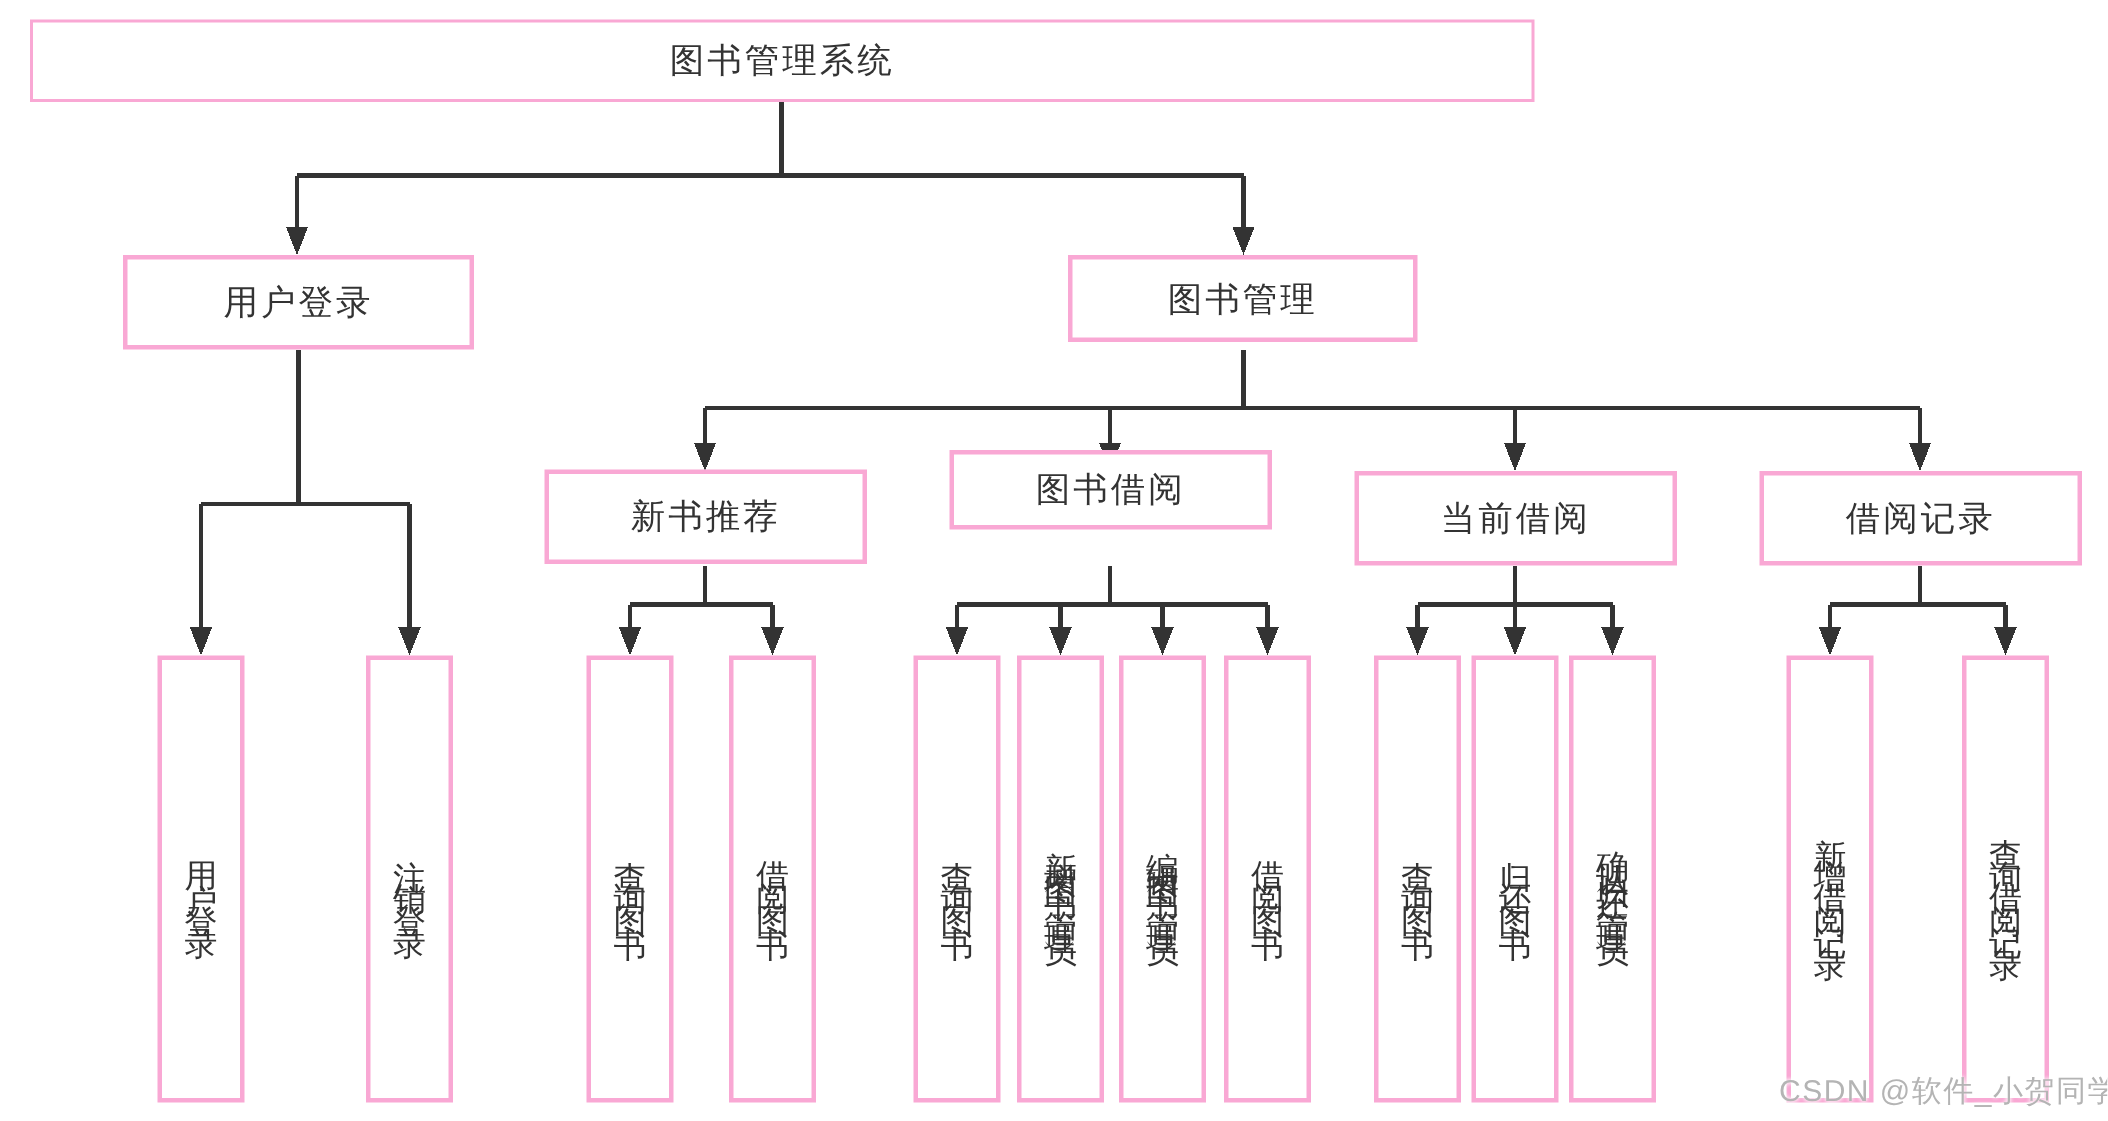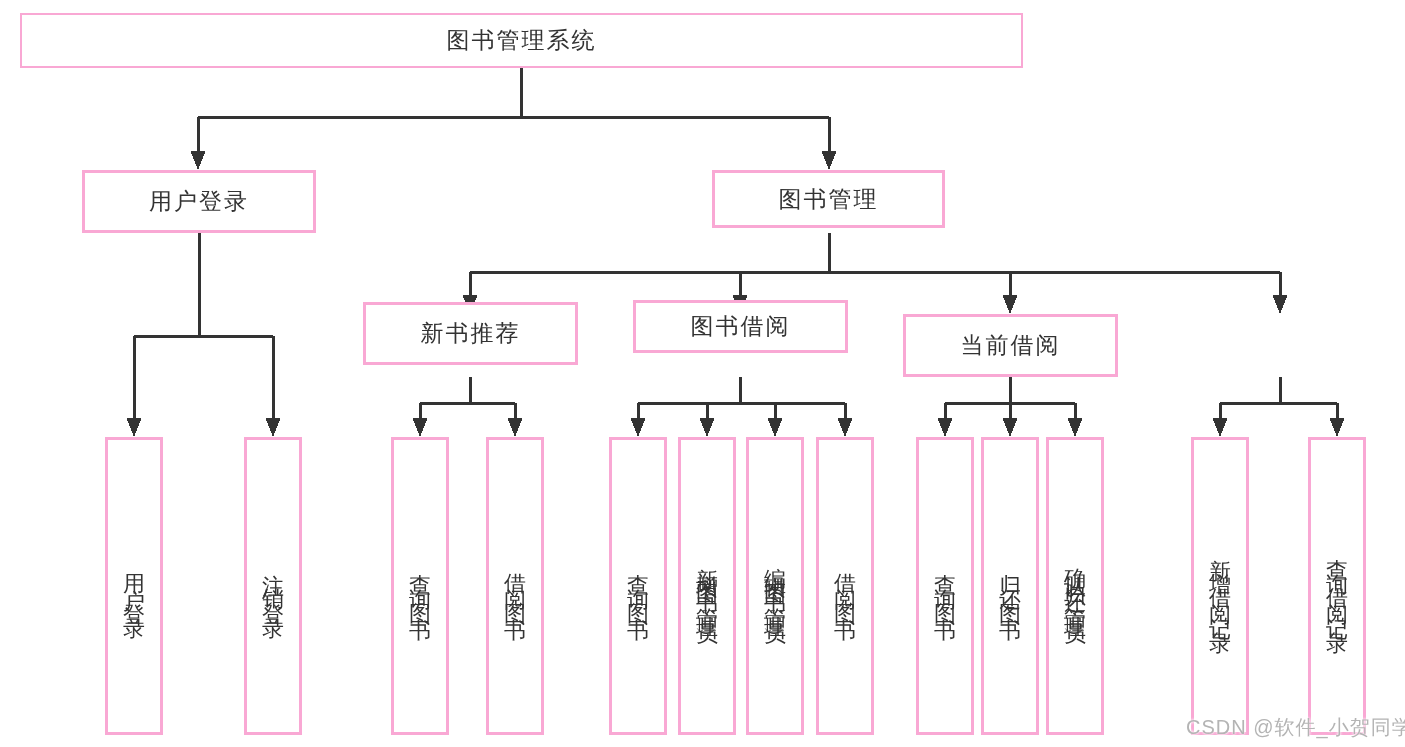--- a/index.html
+++ b/index.html
@@ -106,23 +106,24 @@
       <polygon points="1212.5,418 1227.5,418 1220,437"></polygon>
       <polygon points="1329.5,418 1344.5,418 1337,437"></polygon>
     </g>
   </svg>
 
   <div class="node root h" style="left:20px; top:13px; width:1003px; height:55px;">图书管理系统</div>
 
   <div class="node h" style="left:82px; top:170px; width:234px; height:63px;">用户登录</div>
   <div class="node h" style="left:712px; top:170px; width:233px; height:58px;">图书管理</div>
 
-  <div class="node h" style="left:363px; top:302px; width:215px; height:63px;">新书推荐</div>
+  <div class="node h" style="left:363px; top:313px; width:215px; height:63px;">新书推荐</div>
   <div class="node h" style="left:633px; top:300px; width:215px; height:53px;">图书借阅</div>
   <div class="node h" style="left:903px; top:314px; width:215px; height:63px;text-align:center;">当前借阅</div>
+  <div class="node h" style="left:1173px; top:314px; width:215px; height:63px;">借阅记录</div>
 
   <div class="node v" style="left:105px; top:437px; width:58px; height:298px;">用户登录</div>
   <div class="node v" style="left:244px; top:437px; width:58px; height:298px;">注销登录</div>
 
   <div class="node v" style="left:391px; top:437px; width:58px; height:298px;">查询图书</div>
   <div class="node v" style="left:486px; top:437px; width:58px; height:298px;">借阅图书</div>
 
   <div class="node v" style="left:609px; top:437px; width:58px; height:298px;">查询图书</div>
   <div class="node v long" style="left:678px; top:437px; width:58px; height:298px;">新增图书（管理员）</div>
   <div class="node v long" style="left:746px; top:437px; width:58px; height:298px;">编辑图书（管理员）</div>

